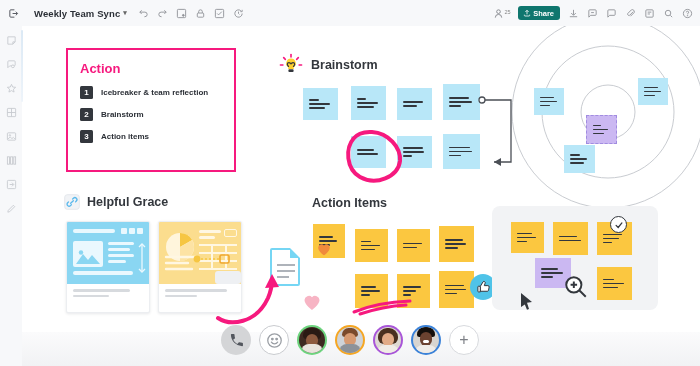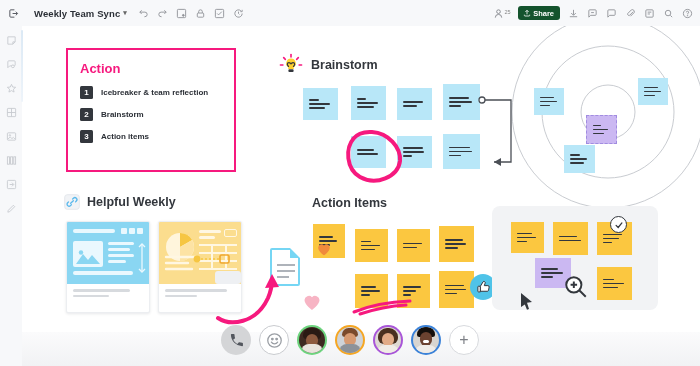--- a/index.html
+++ b/index.html
@@ -21,21 +21,21 @@
     font-size:9.5px; font-weight:bold; color:#2b2f36; margin-left:8px; letter-spacing:.1px;
     display:flex; align-items:center; gap:3px;
   }
   .caret{ font-size:7px; color:#666; }
   .tb-tools{ display:flex; align-items:center; gap:7px; margin-left:11px; }
   .tb-ico{ width:12px; height:12px; display:flex; align-items:center; justify-content:center; opacity:.62; }
   .tb-right{ position:absolute; right:7px; top:0; height:26px; display:flex; align-items:center; gap:7px; }
   .people{ display:flex; align-items:flex-start; gap:1px; opacity:.7; }
   .people .cnt{ font-size:5.5px; color:#555; margin-top:1px; }
   .sharebtn{
-    background:#14532d; color:#fff; border-radius:3px; height:14px;
+    background:#0f766e; color:#fff; border-radius:3px; height:14px;
     display:flex; align-items:center; gap:2.5px; padding:0 6px 0 5px;
     font-size:7.5px; font-weight:bold; border:none; cursor:pointer;
   }
 
   
   .rail{
     position:absolute; left:0; top:26px; width:22px; height:340px;
     background:#f7f8fa; display:flex; flex-direction:column; align-items:center;
     padding-top:8px; gap:12px; z-index:25;
   }
@@ -399,21 +399,21 @@
 
     <div class="sec-head" style="left:42px;top:168px;">
       <svg width="16" height="16" viewBox="0 0 24 24">
         <rect x="1" y="1" width="22" height="22" rx="4" fill="#f1f3f6" stroke="#dfe3e8" stroke-width="1.2"></rect>
         <g stroke="#5bb9ec" stroke-width="2" fill="none" stroke-linecap="round">
           <path d="M10 14l4-4"></path>
             <path d="M13 7.5l1.2-1.2a3 3 0 0 1 4.3 4.3L17.3 11.8"></path>
             <path d="M11 16.2l-1.2 1.2a3 3 0 0 1-4.3-4.3L6.7 12"></path>
         </g>
       </svg>
-      <div class="sec-txt">Helpful Weekly</div>
+      <div class="sec-txt">Helpful Grace</div>
     </div>
 
     <div class="lcard" style="left:44px;top:195px;width:84px;height:92px;">
       <div class="lthumb" style="background:#8ad6f2;">
         <div style="position:absolute;left:6px;top:7px;width:42px;height:4px;background:#e9f8fe;border-radius:2px;"></div>
         <div style="position:absolute;right:6px;top:6px;width:6px;height:6px;background:#e9f8fe;border-radius:1px;"></div>
         <div style="position:absolute;right:14px;top:6px;width:6px;height:6px;background:#e9f8fe;border-radius:1px;"></div>
         <div style="position:absolute;right:22px;top:6px;width:6px;height:6px;background:#e9f8fe;border-radius:1px;"></div>
         <div style="position:absolute;left:6px;top:19px;width:30px;height:26px;background:#eaf8fe;border-radius:2px;"></div>
         <svg style="position:absolute;left:9px;top:27px;" width="24" height="15" viewBox="0 0 24 15">

